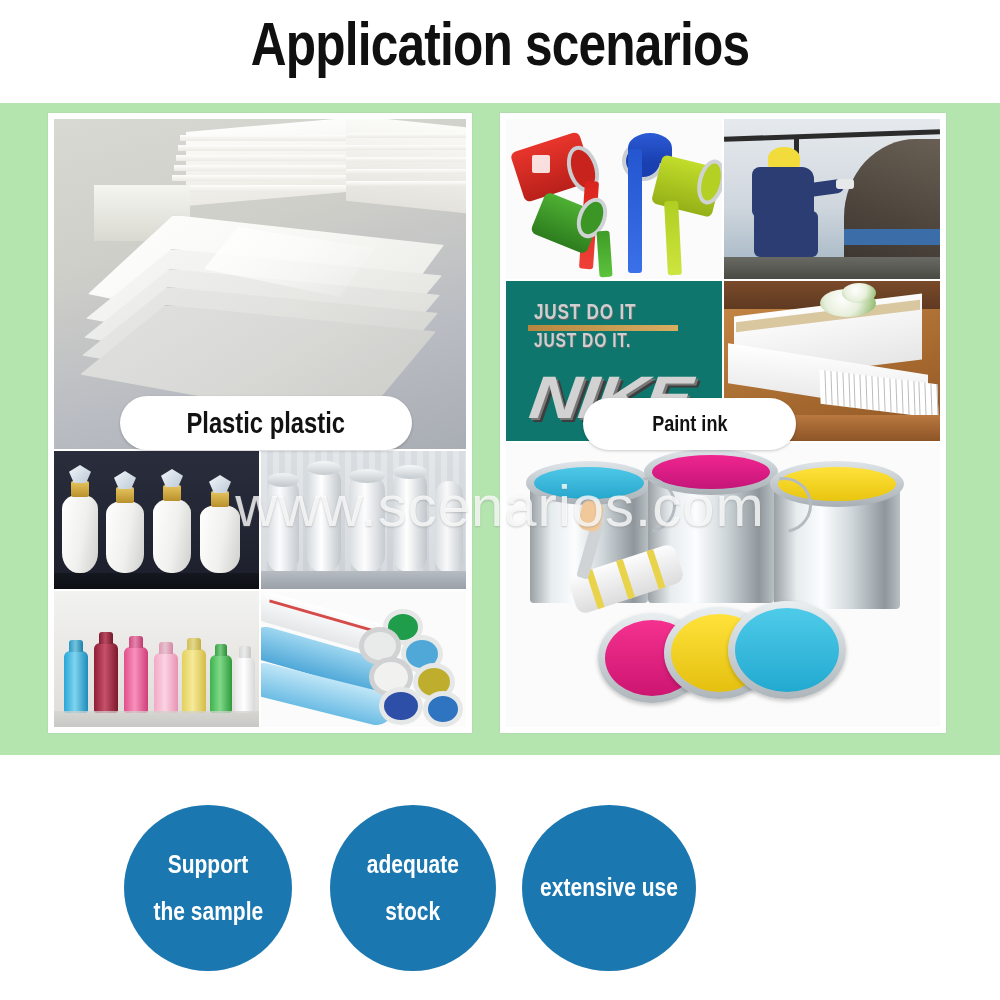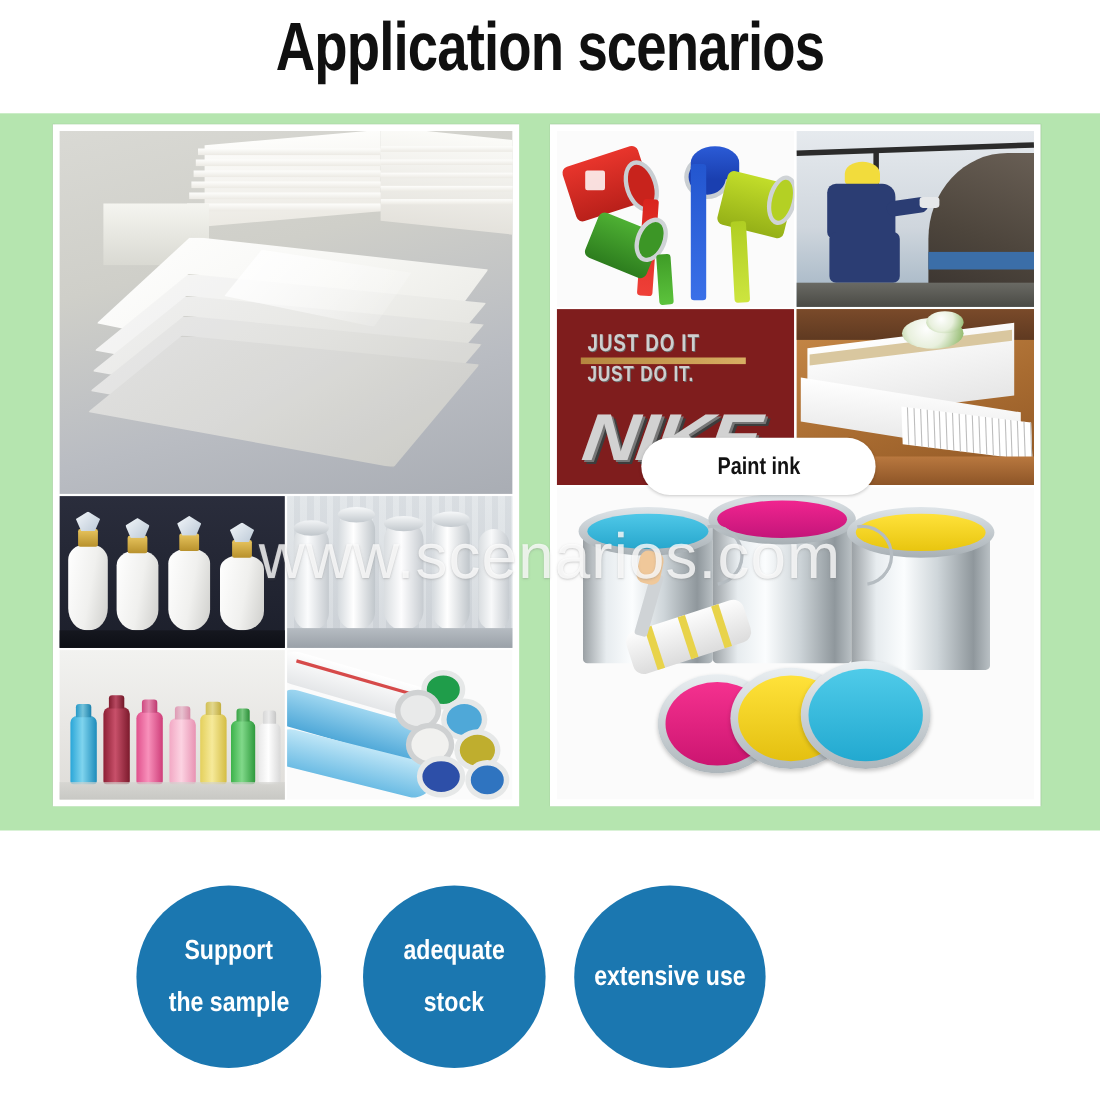--- a/index.html
+++ b/index.html
@@ -69,21 +69,21 @@
     background: linear-gradient(150deg,#ffffff 0%,#f7f7f4 45%,#e6e6e1 100%);
     border: 1px solid #e2e2dc;
     box-shadow: 0 2px 3px rgba(0,0,0,0.12);
   }
   .stack-back { position:absolute; background: linear-gradient(180deg,#fdfdfb 0%,#eceae4 100%); }
 
   
   .dark-bg   { background: linear-gradient(180deg,#2a2d3c 0%,#1c1f2b 100%); }
   .light-bg  { background: linear-gradient(180deg,#f2f2f0 0%,#dedcd8 100%); }
   .grayblue  { background: linear-gradient(180deg,#e8ecef 0%,#c9ced4 100%); }
-  .black-bg  { background:#7f1d1d; }
+  .black-bg  { background:#0f766e; }
   .wood-bg   { background: linear-gradient(160deg,#c98b4a 0%,#a96c31 55%,#8e5524 100%); }
   .white-bg  { background:#fbfbfb; }
   .sky-bg    { background: linear-gradient(180deg,#e6eaee 0%,#cfd6dd 55%,#9fb2c2 100%); }
 
   
   .bottle { position:absolute; background:linear-gradient(100deg,#ffffff 0%,#f0f0ee 55%,#cfcfcc 100%); border-radius:42% 42% 46% 46% / 18% 18% 26% 26%; }
   .cap    { position:absolute; background:linear-gradient(180deg,#e8c55f,#b8912c); border-radius:2px; }
   .gem    { position:absolute; background:linear-gradient(135deg,#f2f6fa,#bcc9d6); clip-path:polygon(50% 0%,100% 38%,78% 100%,22% 100%,0% 38%); }
 
   
@@ -419,20 +419,23 @@
           </div>
           <div class="lid" style="left:222px;top:158px;width:118px;height:98px;">
             <i style="background:linear-gradient(180deg,#4fcbe9,#22a9d0);"></i>
           </div>
         </div>
       </div>
 
     </div>
   </div>
 
+  <div class="pill pill-plastic">
+    <span>Plastic plastic</span>
+  </div>
   <div class="pill pill-paint">
     <span>Paint ink</span>
   </div>
 
   <div class="watermark">www.scenarios.com</div>
 
   <div class="circle c2">
     <span>adequate</span>
     <span>stock</span>
   </div>

